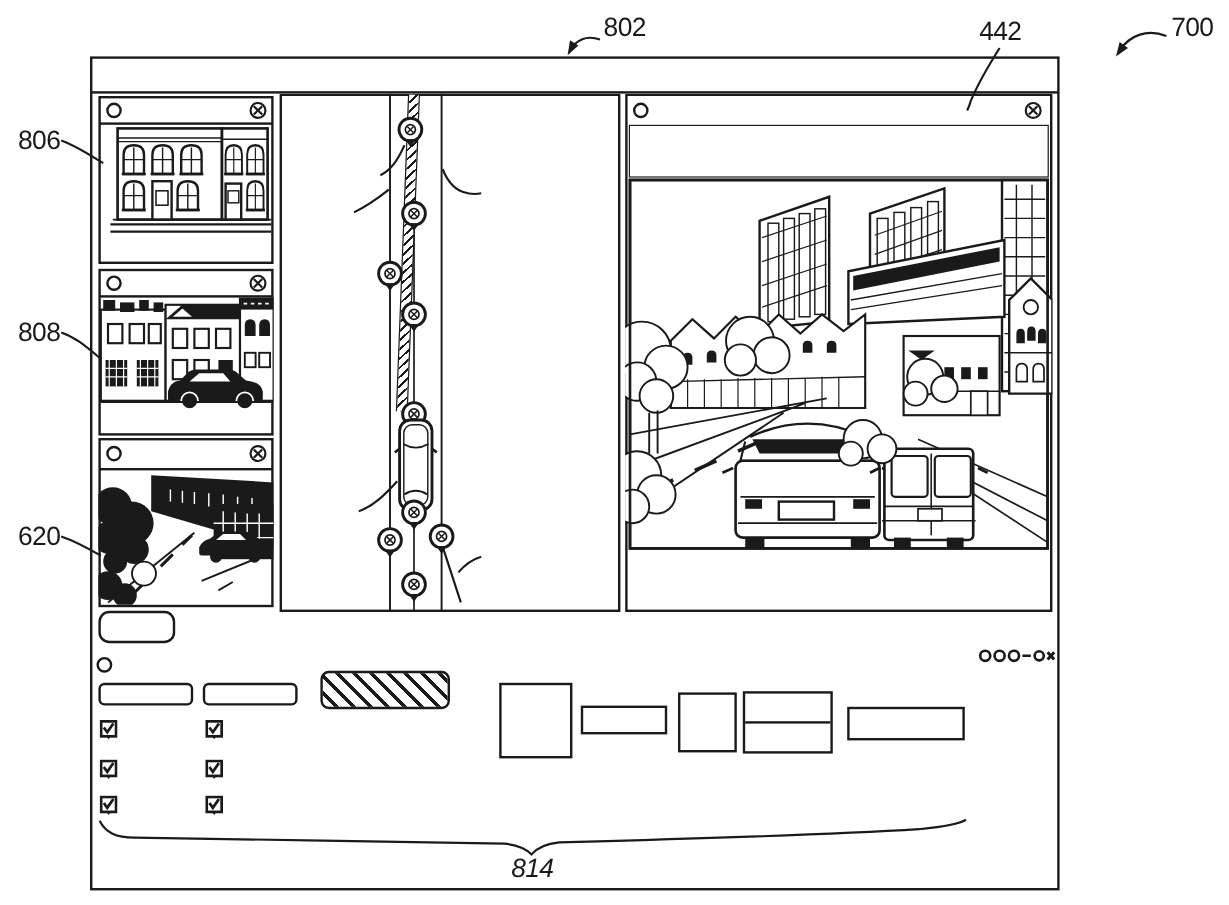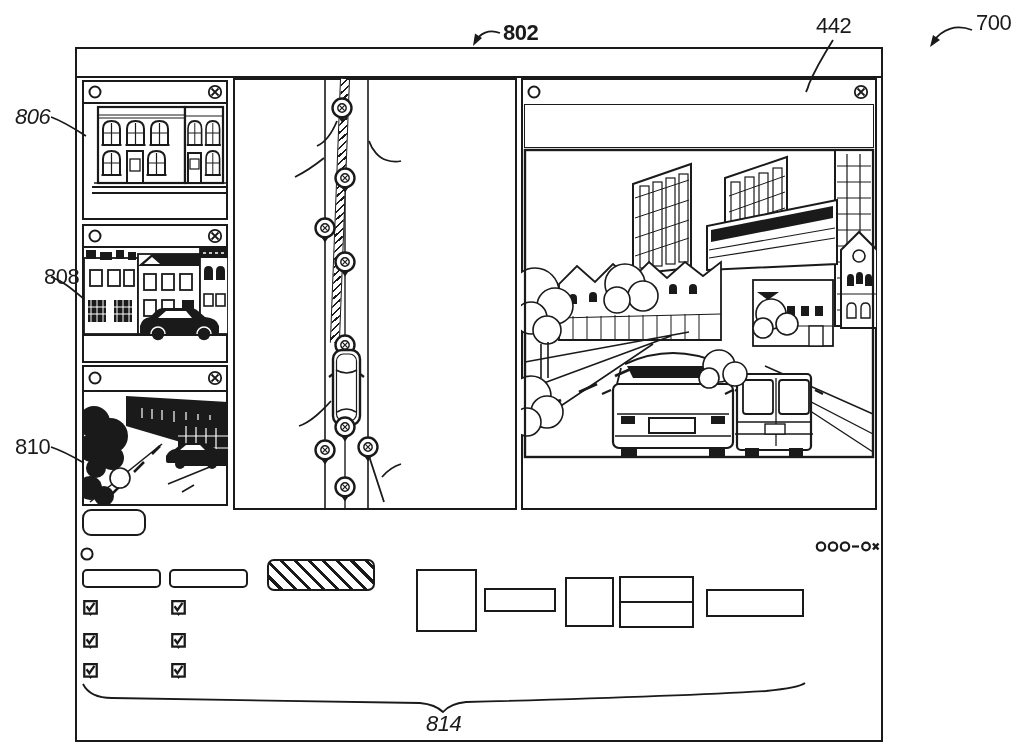--- a/index.html
+++ b/index.html
@@ -377,25 +377,25 @@
       <path d="M833 40 C823 56, 814 72, 809 84 C808 88, 807 90, 806 92"></path>
       <path d="M500 33 C489 29, 480 33, 475 42"></path>
       <path d="M972 30 C956 24, 942 29, 933 42"></path>
       <path d="M83 684 C88 694, 97 698, 112 698 C200 700, 330 701, 420 703 C430 704, 438 707, 443 712 C448 706, 456 703, 466 702 C580 699, 700 695, 766 691 C786 689, 800 687, 805 683"></path>
     </g>
     <polygon points="473,46 482,38 475,33.5" fill="#1a1a1a"></polygon>
     <polygon points="930,47 940,40 933,35" fill="#1a1a1a"></polygon>
   </svg>
 
   <span class="lbl" style="left:976px;top:12px;">700</span>
-  <span class="lbl" style="left:503px;top:22px;font-weight:bold;">802</span>
+  <span class="lbl" style="left:503px;top:12px;">802</span>
   <span class="lbl" style="left:816px;top:15px;">442</span>
-  <span class="lbl" style="left:15px;top:106px;font-style:italic;">806</span>
-  <span class="lbl" style="left:15px;top:266px;margin-left:29px;">808</span>
-  <span class="lbl" style="left:15px;top:436px;">810</span>
+  <span class="lbl" style="left:15px;top:106px;">806</span>
+  <span class="lbl" style="left:15px;top:266px;">808</span>
+  <span class="lbl" style="left:15px;top:436px;">620</span>
   <span class="lbl" style="left:276px;top:133px;">816</span>
   <span class="lbl" style="left:253px;top:166px;">818</span>
   <span class="lbl" style="left:403px;top:150px;">820</span>
   <span class="lbl" style="left:403px;top:453px;">820</span>
   <span class="lbl" style="left:276px;top:415px;">10</span>
   <span class="lbl" style="left:426px;top:713px;font-style:italic;">814</span>
 
 </div>
 
 </body></html>

